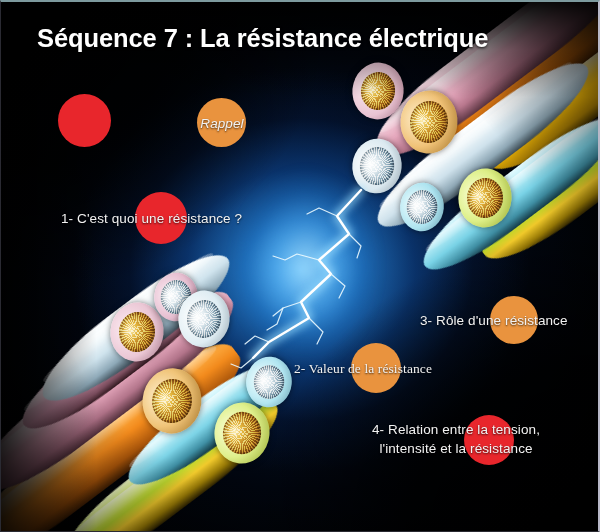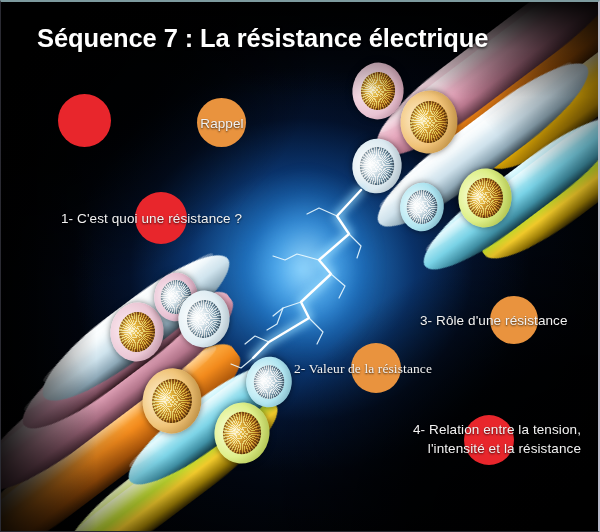--- a/index.html
+++ b/index.html
@@ -434,29 +434,29 @@
     <div class="vignette"></div>
   </div>
 
   <div class="content">
 
     <div class="slide-title">Séquence 7 : La résistance électrique</div>
 
     <div class="bullet-dot dot-red" style="left:57px; top:92px; width:53px; height:53px;"></div>
 
     <div class="bullet-dot dot-orange" style="left:196px; top:96px; width:49px; height:49px;"></div>
-    <div class="bullet-label align-center" style="left:188px; top:112px; width:66px;">Rappel</div>
+    <div class="bullet-label align-center" style="left:188px; top:112px; width:66px;font-style:italic;">Rappel</div>
 
     <div class="bullet-dot dot-red" style="left:134px; top:190px; width:52px; height:52px;"></div>
     <div class="bullet-label" style="left:60px; top:207px; width:220px;">1- C'est quoi une résistance ?</div>
 
     <div class="bullet-dot dot-orange" style="left:350px; top:341px; width:50px; height:50px;"></div>
     <div class="bullet-label" style="left:293px; top:357px; width:210px;font-family:Liberation Serif, serif;">2- Valeur de la résistance</div>
 
     <div class="bullet-dot dot-orange" style="left:489px; top:294px; width:48px; height:48px;"></div>
     <div class="bullet-label" style="left:419px; top:309px; width:190px;">3- Rôle d'une résistance</div>
 
     <div class="bullet-dot dot-red" style="left:463px; top:413px; width:50px; height:50px;"></div>
-    <div class="bullet-label align-right" style="left:330px; top:418px; width:250px;">4- Relation entre la tension,
+    <div class="bullet-label align-right" style="left:330px; top:418px; width:250px;text-align:center;">4- Relation entre la tension,
 l'intensité et la résistance</div>
 
   </div>
 </div>
 
 </body></html>

